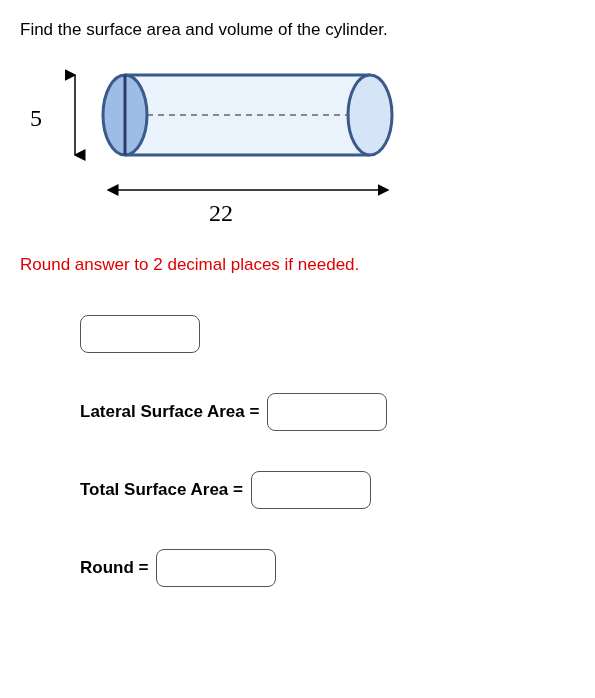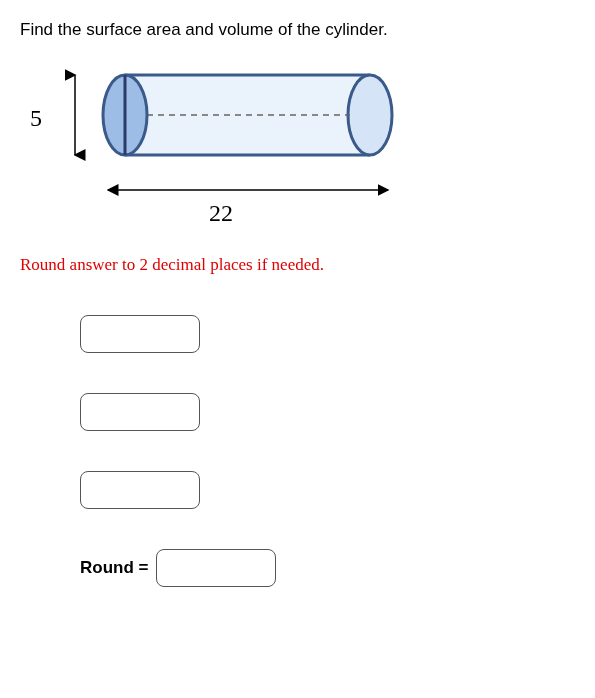--- a/index.html
+++ b/index.html
@@ -6,21 +6,21 @@
   body {
     margin: 0;
     padding: 20px;
     font-family: Verdana, Geneva, sans-serif;
     background: #ffffff;
     color: #000000;
     width: 595px;
   }
   .question { font-size: 17px; margin-bottom: 5px; }
   .diagram-wrap { position: relative; width: 400px; height: 200px; margin-left: 10px; }
-  .instruction { color: #e00000; font-size: 17px; margin-top: 10px; margin-bottom: 40px; font-family: Liberation Serif, serif; }
+  .instruction { color: #e00000; font-size: 17px; margin-top: 10px; margin-bottom: 40px; }
   .answer-row {
     display: flex;
     align-items: center;
     margin-bottom: 40px;
     padding-left: 60px;
   }
   .answer-row.last { margin-bottom: 0; }
   .answer-label {
     font-size: 17px;
     font-weight: bold;
@@ -93,23 +93,25 @@
   <div class="length-label">22</div>
 </div>
 
 <div class="instruction">Round answer to 2 decimal places if needed.</div>
 
 <div class="answer-row">
   <input class="answer-input" type="text" value="" style="">
 </div>
 
 <div class="answer-row">
+  <span class="answer-label">Lateral Surface Area =</span>
   <input class="answer-input" type="text" value="" style="">
 </div>
 
 <div class="answer-row">
+  <span class="answer-label">Total Surface Area =</span>
   <input class="answer-input" type="text" value="" style="">
 </div>
 
 <div class="answer-row last">
   <span class="answer-label">Round =</span>
   <input class="answer-input" type="text" value="" style="">
 </div>
 
 </body></html>

